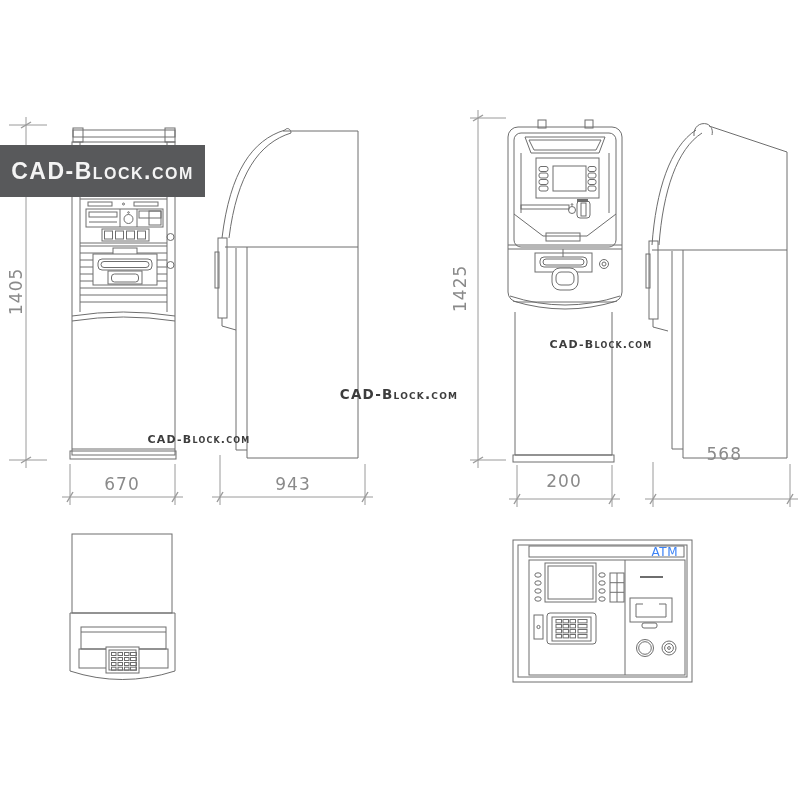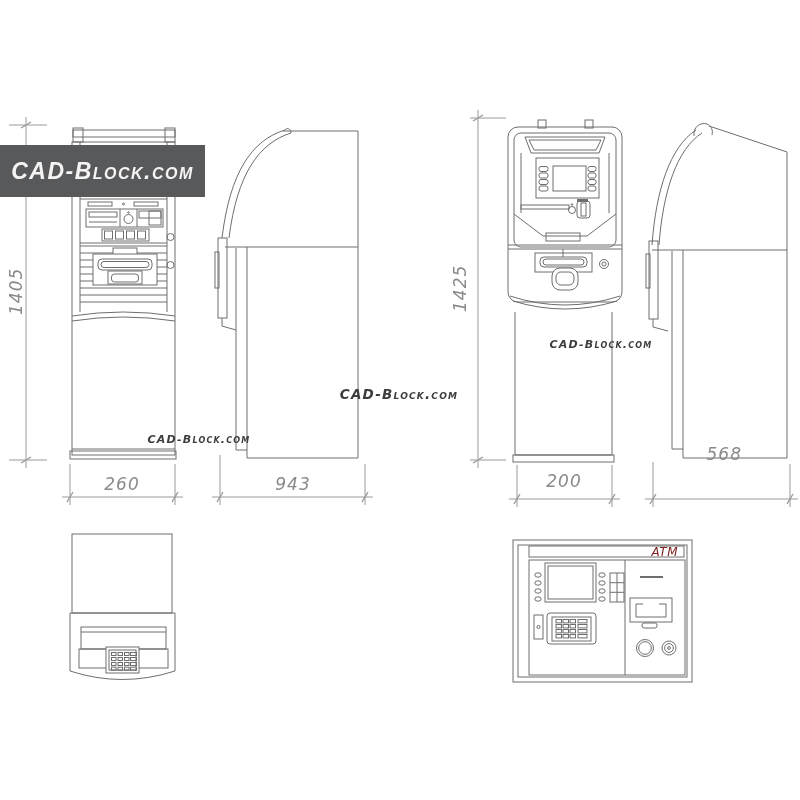--- a/index.html
+++ b/index.html
@@ -1,31 +1,31 @@
 <!DOCTYPE html>
 <html><head>
 <meta charset="utf-8">
 <style>
   html,body{margin:0;padding:0;background:#fff;}
   .canvas{position:relative;width:800px;height:800px;background:#fff;overflow:hidden;
-          font-family:"DejaVu Sans",sans-serif;font-style:italic;}
+          font-family:"DejaVu Sans",sans-serif;}
   svg{position:absolute;left:0;top:0;}
   .banner{position:absolute;left:0;top:145px;width:205px;height:52px;background:#58595b;
           color:#f4f4f4;display:flex;align-items:center;justify-content:center;
           font-family:"Liberation Sans",sans-serif;font-weight:bold;font-variant:small-caps;
           font-size:23px;letter-spacing:1.5px;}
   .wm{position:absolute;color:#3d3d3d;font-weight:bold;font-variant:small-caps;
       letter-spacing:1.2px;text-align:center;white-space:nowrap;}
   .wm.mid{font-size:13.5px;}
   .wm.small{font-size:11px;}
   .dim{position:absolute;color:#8a8a8a;font-size:17px;letter-spacing:1px;text-align:center;
        white-space:nowrap;}
   .dim.v{transform:rotate(-90deg);transform-origin:center center;}
   .atm-label{position:absolute;left:598px;top:545px;width:80px;text-align:right;
-             font-size:12px;color:#7f1d1d;letter-spacing:0.5px;}
+             font-size:12px;color:#3b82f6;letter-spacing:0.5px;}
 </style>
 </head>
 <body>
 
 <div class="canvas">
 
 <svg width="800" height="800" viewBox="0 0 800 800">
   <g stroke="#6e6e6e" stroke-width="1" fill="none">
 
     <g>
@@ -310,21 +310,21 @@
 
 <div class="banner" style="background: rgb(88, 89, 91); color: rgb(244, 244, 244);">
   <span>CAD-Block.com</span>
 </div>
 
 <span class="wm small" style="left:139px;top:433px;width:120px;">CAD-Block.com</span>
 <span class="wm mid" style="left:334px;top:386px;width:130px;">CAD-Block.com</span>
 <span class="wm small" style="left:541px;top:338px;width:120px;">CAD-Block.com</span>
 
 <span class="dim v" style="left:-6px;top:283px;width:44px;">1405</span>
-<span class="dim" style="left:102px;top:474px;width:40px;">260</span>
+<span class="dim" style="left:102px;top:474px;width:40px;">670</span>
 <span class="dim" style="left:273px;top:474px;width:40px;">943</span>
 <span class="dim v" style="left:438px;top:280px;width:44px;">1425</span>
 <span class="dim" style="left:544px;top:471px;width:40px;">200</span>
 <span class="dim" style="left:702px;top:444px;width:40px;text-align:right;">568</span>
 
 <span class="atm-label">ATM</span>
 
 </div>
 
 </body></html>

